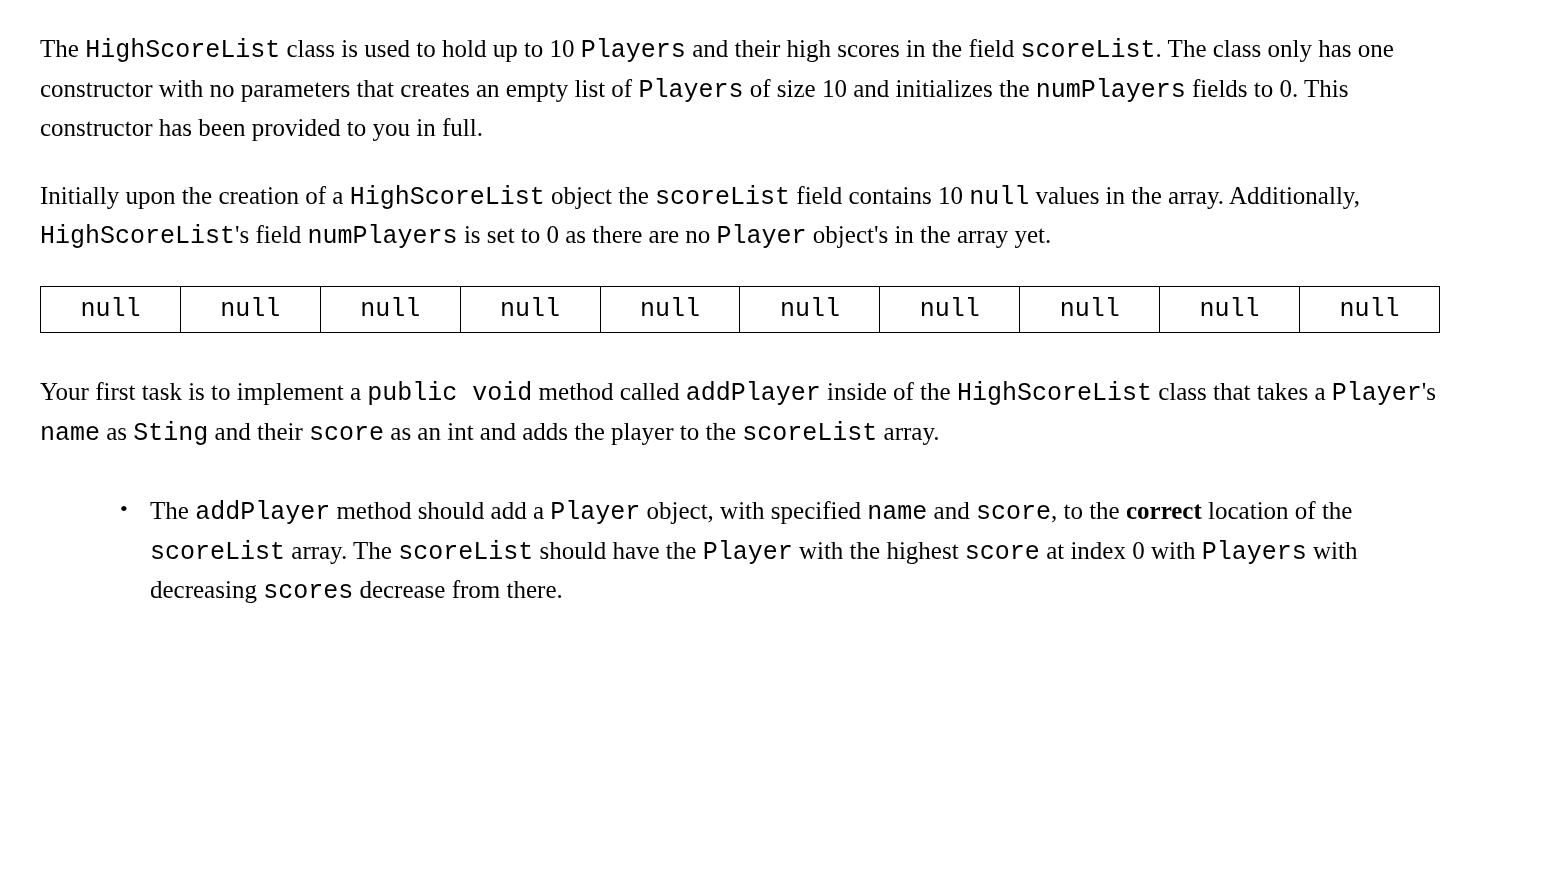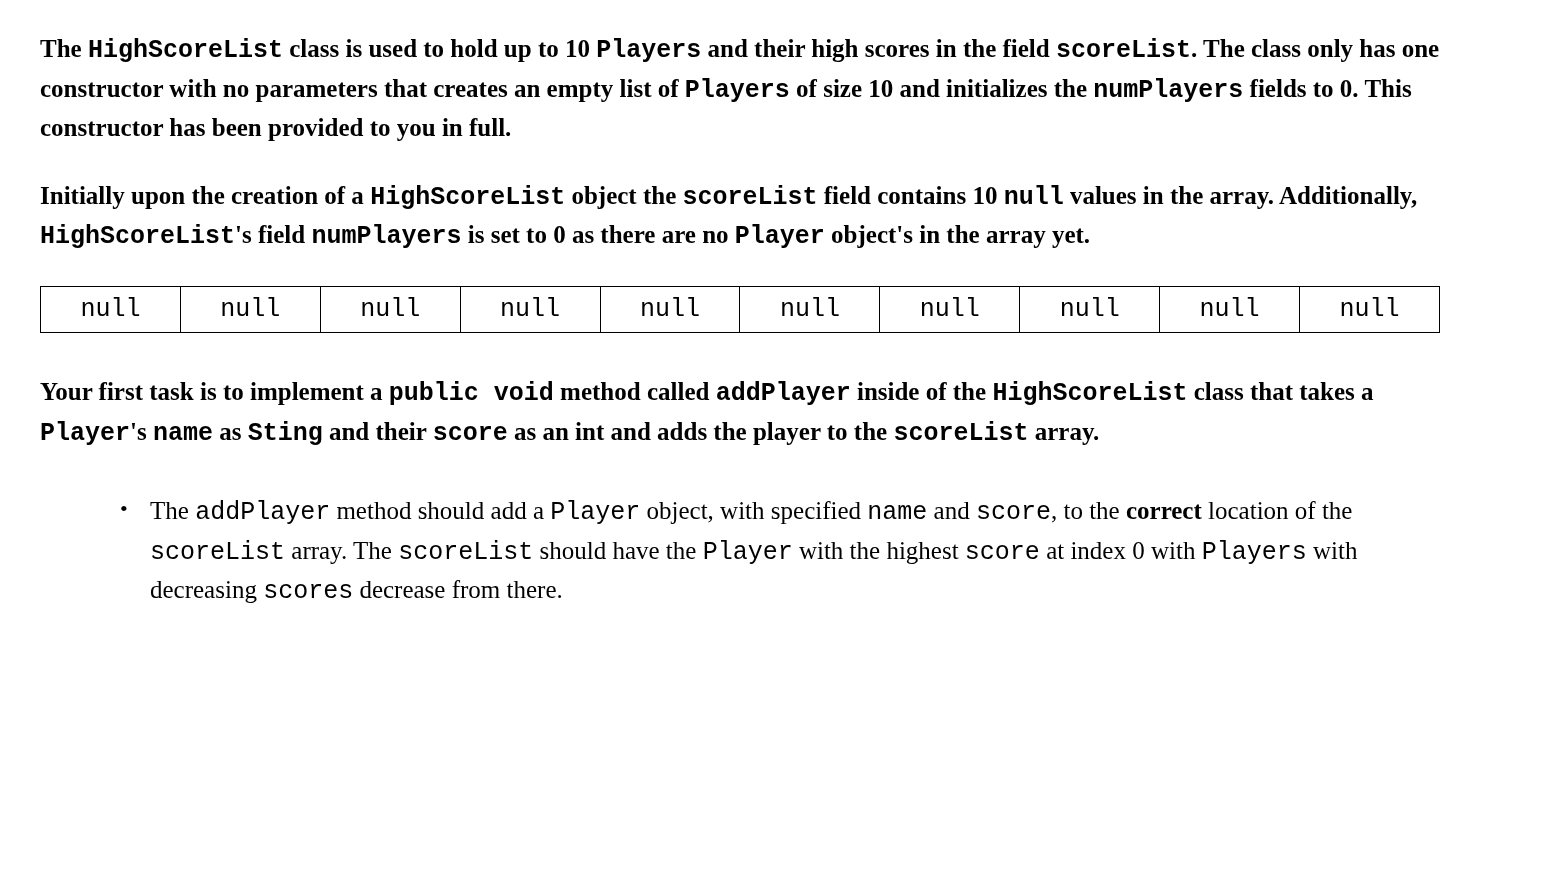--- a/index.html
+++ b/index.html
@@ -14,21 +14,20 @@
       color: #000;
       background: #fff;
       padding: 30px 40px;
       width: 1548px;
     }
     .content {
       max-width: 1400px;
     }
     p {
       margin-bottom: 30px;
-      font-weight: bold;
     }
     .code {
       font-family: 'Courier New', Courier, monospace;
     }
     .bold {
       font-weight: bold;
     }
     table.array-table {
       border-collapse: collapse;
       width: 100%;

